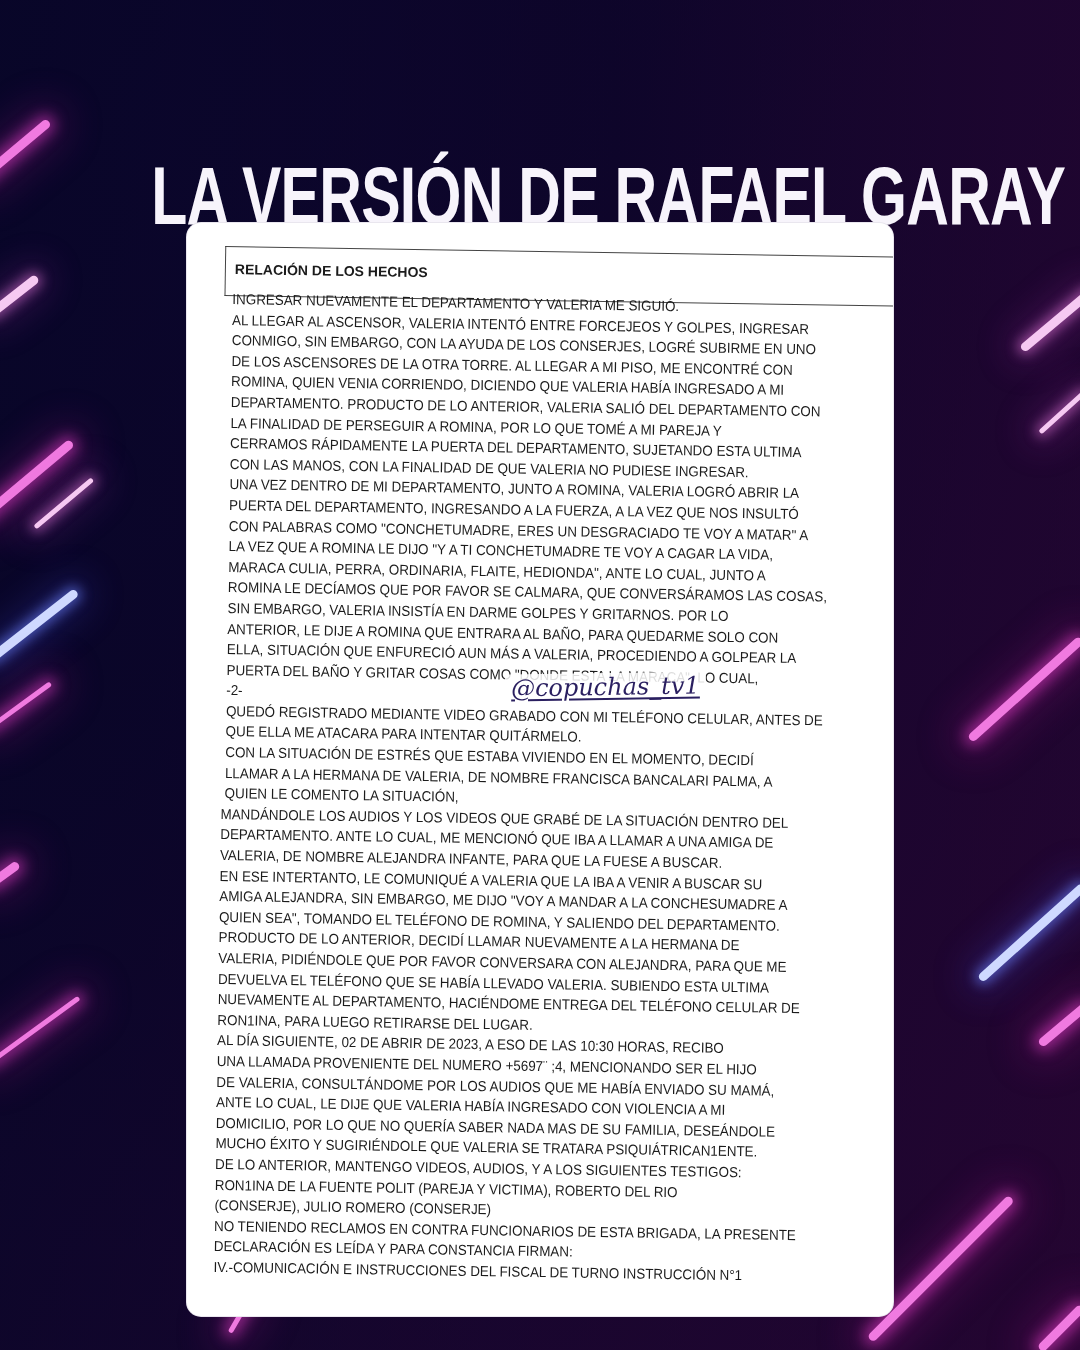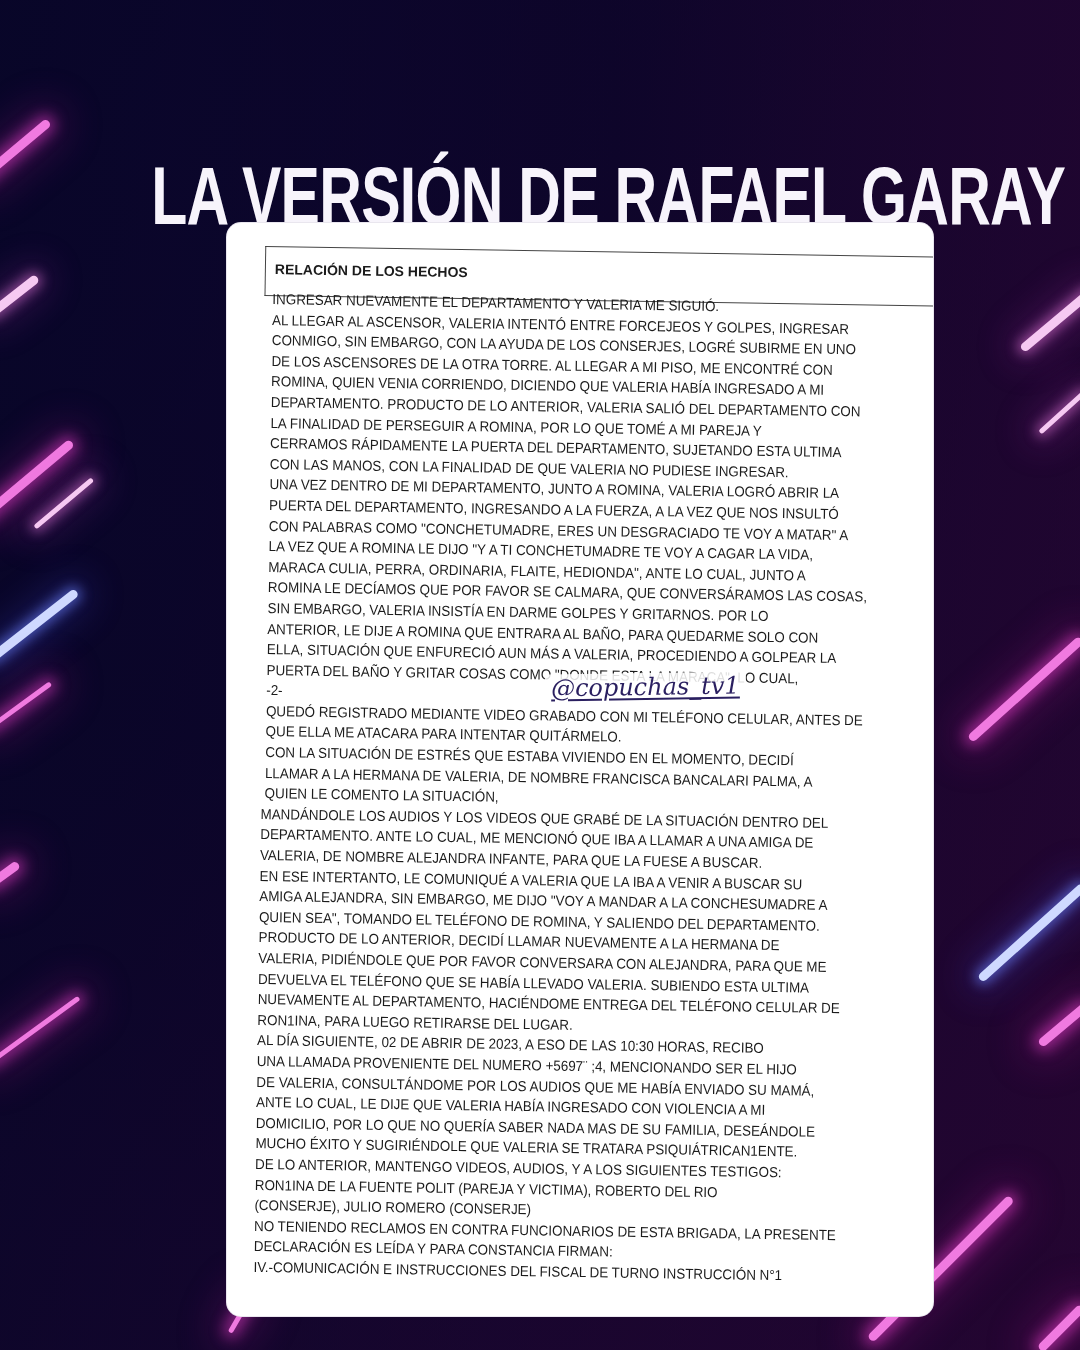--- a/index.html
+++ b/index.html
@@ -28,21 +28,20 @@
     font-size:82px; letter-spacing:-1px;
     transform:scaleX(0.72); transform-origin:center;
     line-height:1; white-space:nowrap;
   }
 
   .card {
     position:absolute; left:187px; top:223px; width:706px; height:1093px;
     background:#ffffff; border-radius:14px;
     box-shadow:0 0 0 1px #e9e6ee;
     overflow:hidden;
-    margin-left:40px;
   }
   .doc {
     position:absolute; left:0; top:0; width:100%; height:100%;
     transform: rotate(0.9deg); transform-origin: 40px 40px;
   }
   .header-box {
     position:absolute; left:38px; top:23px; width:700px; height:50px;
     border:1.5px solid #444; border-right:none;
     box-sizing:border-box;
   }

